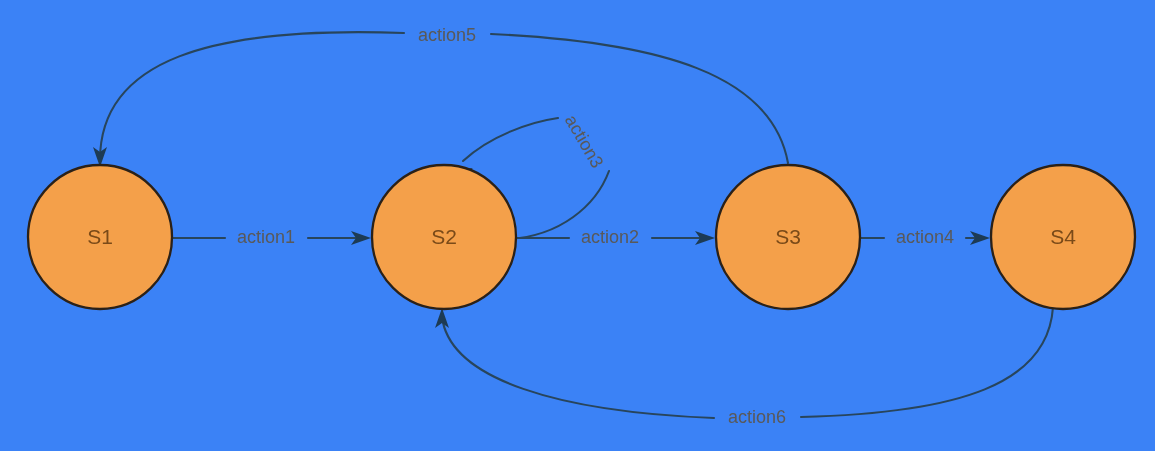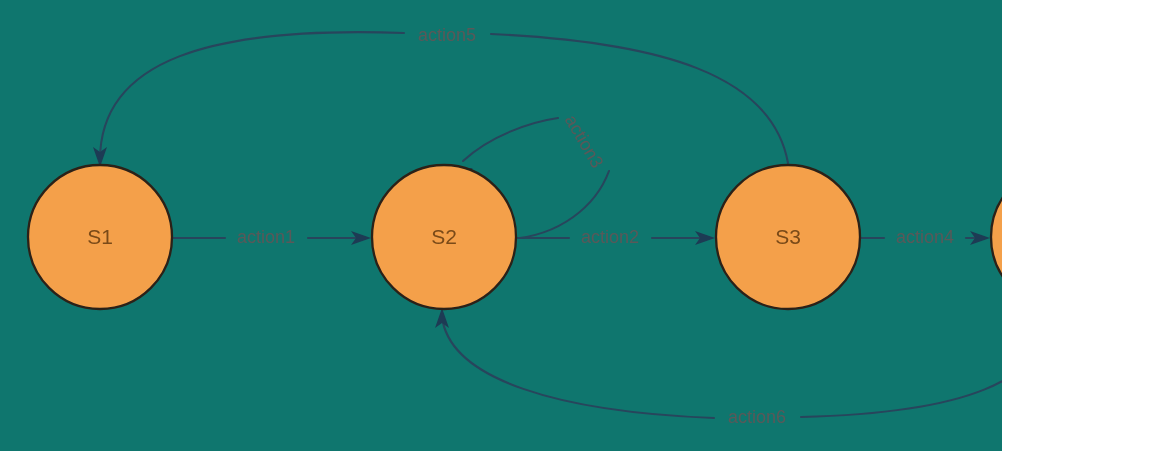--- a/index.html
+++ b/index.html
@@ -5,23 +5,23 @@
   html, body {
     margin: 0;
     padding: 0;
     background: #ffffff;
   }
   body {
     font-family: "Liberation Sans", sans-serif;
   }
   #diagram-root {
     position: relative;
-    width: 1002px;
+    width: 1155px;
     height: 451px;
-    background: #0f766e;
+    background: #3b82f6;
     overflow: hidden;
   }
   svg.fsm-canvas {
     display: block;
     width: 1170px;
     height: 451px;
   }
   .edge-path {
     fill: none;
     stroke: #28455c;

